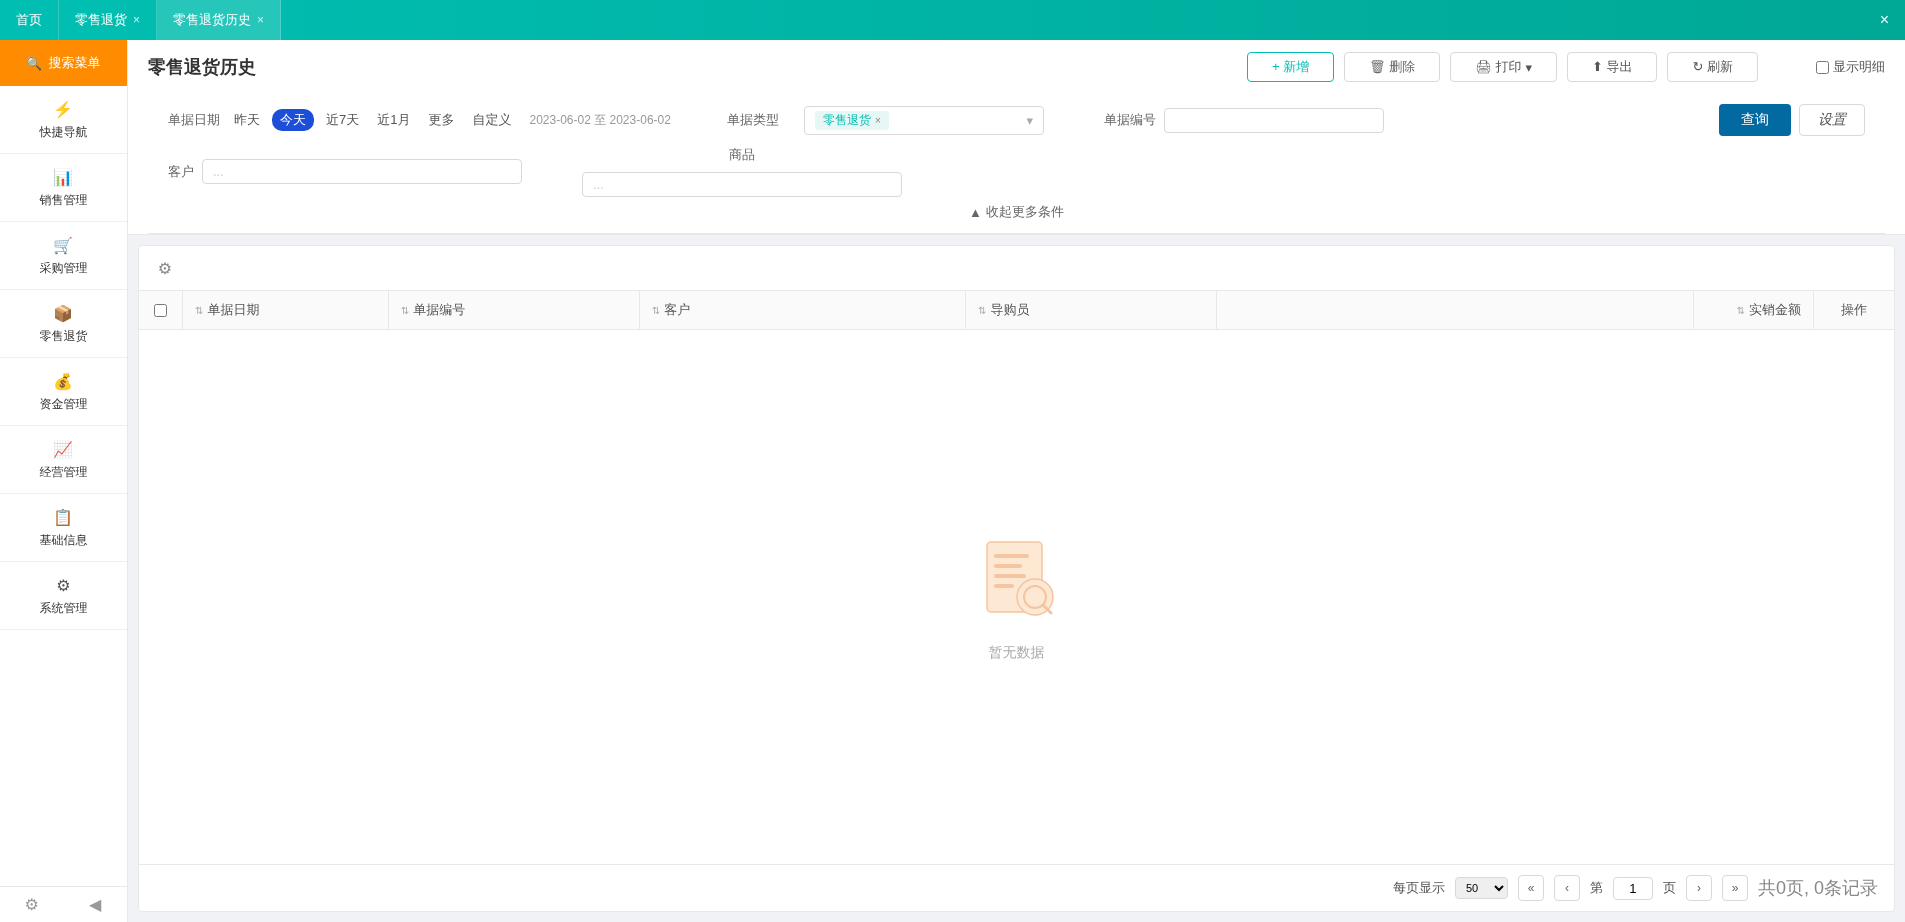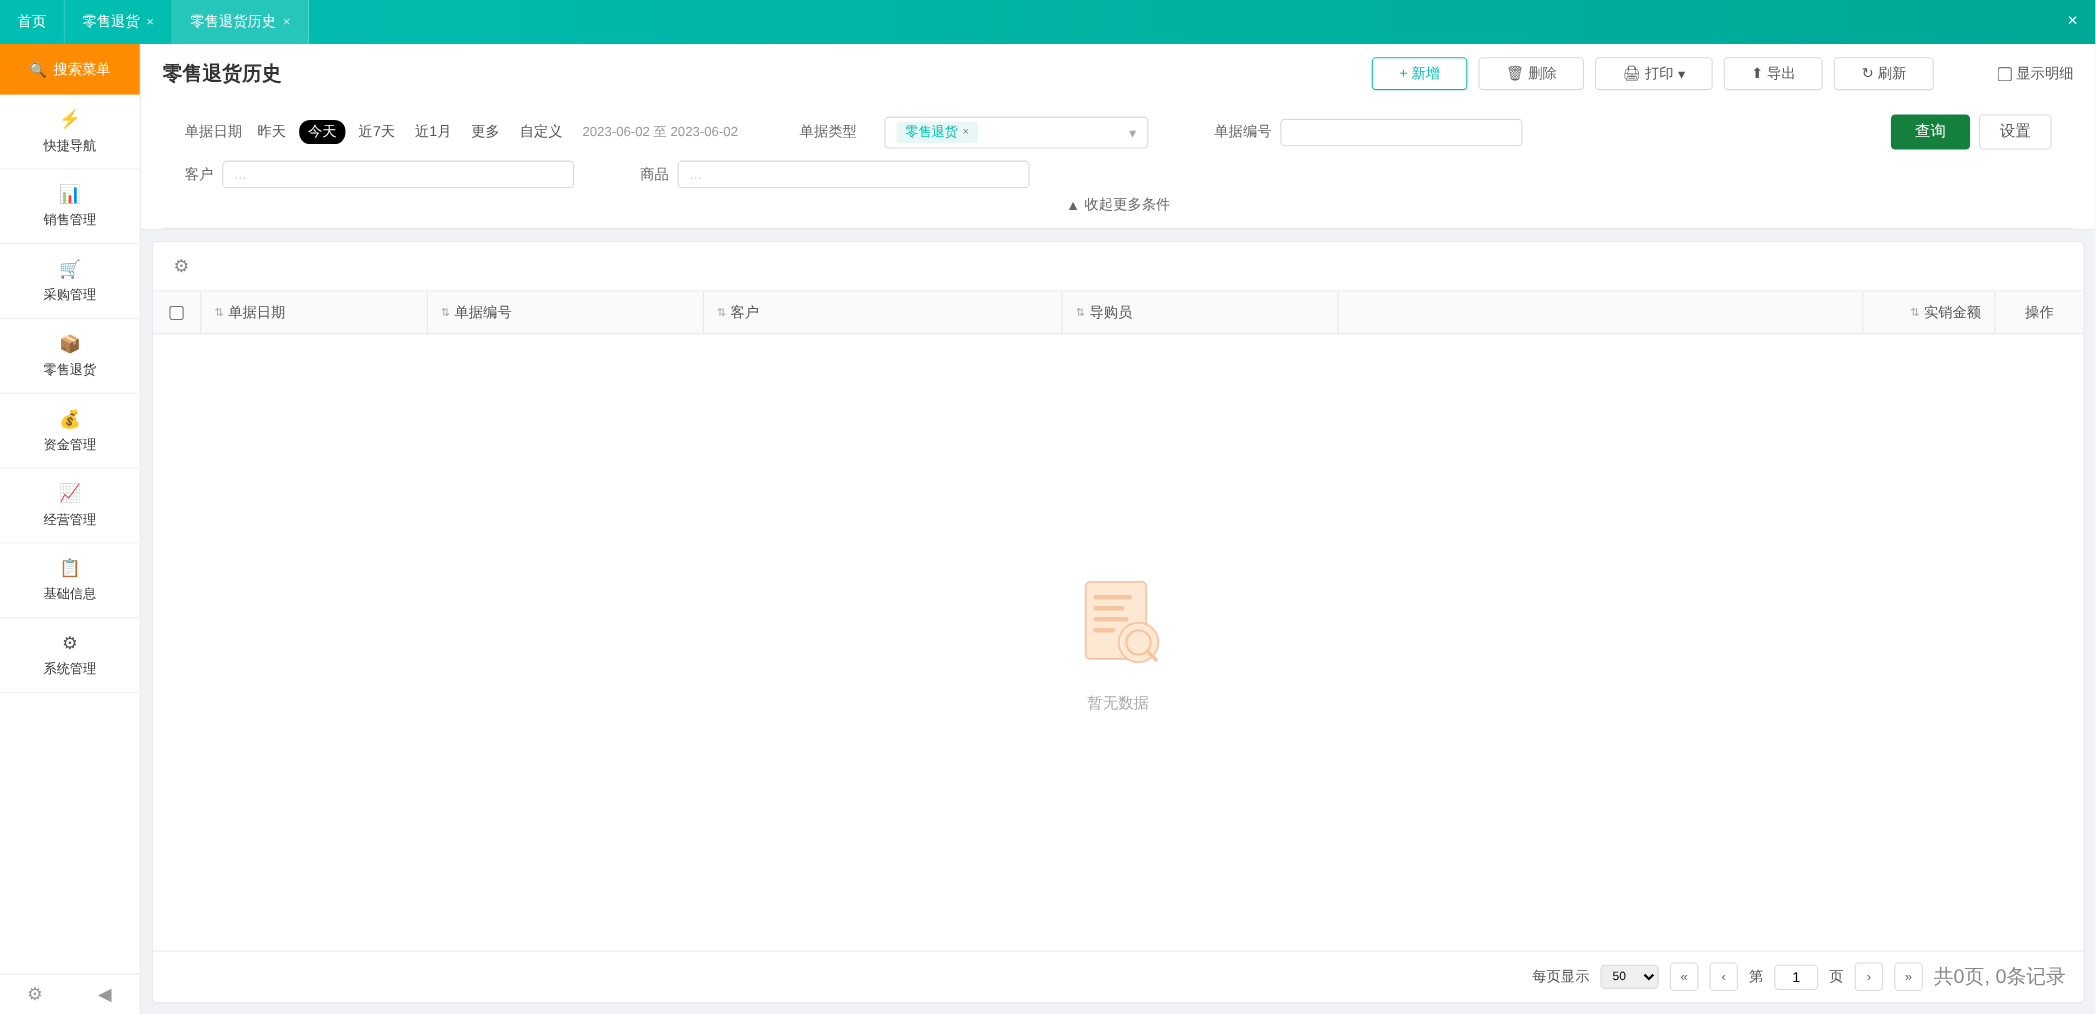--- a/index.html
+++ b/index.html
@@ -193,21 +193,21 @@
       font-size: 13px;
       justify-content: flex-end;
     }
     .date-btn {
       padding: 2px 6px;
       cursor: pointer;
       color: #555;
       border-radius: 3px;
     }
     .date-btn.active {
-      background: #000000;
+      background: #1d4ed8;
       color: #fff;
       border-radius: 10px;
       padding: 2px 8px;
     }
     .date-range-text {
       font-size: 12px;
       color: #999;
       margin-left: 4px;
     }
     .filter-type-selector {
@@ -251,36 +251,37 @@
       display: flex;
       align-items: center;
       gap: 4px;
       color: #666;
       font-size: 13px;
       cursor: pointer;
       margin: 6px auto 0 auto;
       width: fit-content;
     }
     .query-btn {
-      background: #15803d;
+      background: #0369a1;
       color: #fff;
       border: none;
       border-radius: 4px;
       padding: 7px 22px;
       font-size: 14px;
       cursor: pointer;
     }
     .settings-btn {
       background: #fff;
       color: #555;
       border: 1px solid #d9d9d9;
       border-radius: 4px;
       padding: 6px 18px;
       font-size: 14px;
       cursor: pointer;
+      font-style: italic;
     }
 
     
     .table-container {
       flex: 1;
       background: #fff;
       margin: 10px;
       border-radius: 4px;
       display: flex;
       flex-direction: column;
@@ -528,21 +529,21 @@
         </div>
 
         <div class="filter-row" style="margin-bottom:4px;">
           <div style="display:flex;align-items:center;gap:8px;">
             <span class="filter-label">客户</span>
             <div class="filter-type-selector" style="min-width:320px;">
               <span style="color:#ccc;">...</span>
               <span style="flex:1"></span>
             </div>
           </div>
-          <div style="display:flex;align-items:center;gap:8px;margin-left:40px;">
+          <div style="display:flex;align-items:center;gap:8px;margin-left:40px;flex-direction:column;">
             <span class="filter-label">商品</span>
             <div class="filter-type-selector" style="min-width:320px;">
               <span style="color:#ccc;">...</span>
               <span style="flex:1"></span>
             </div>
           </div>
         </div>
 
         <div class="collapse-btn">
           <span>▲</span>

